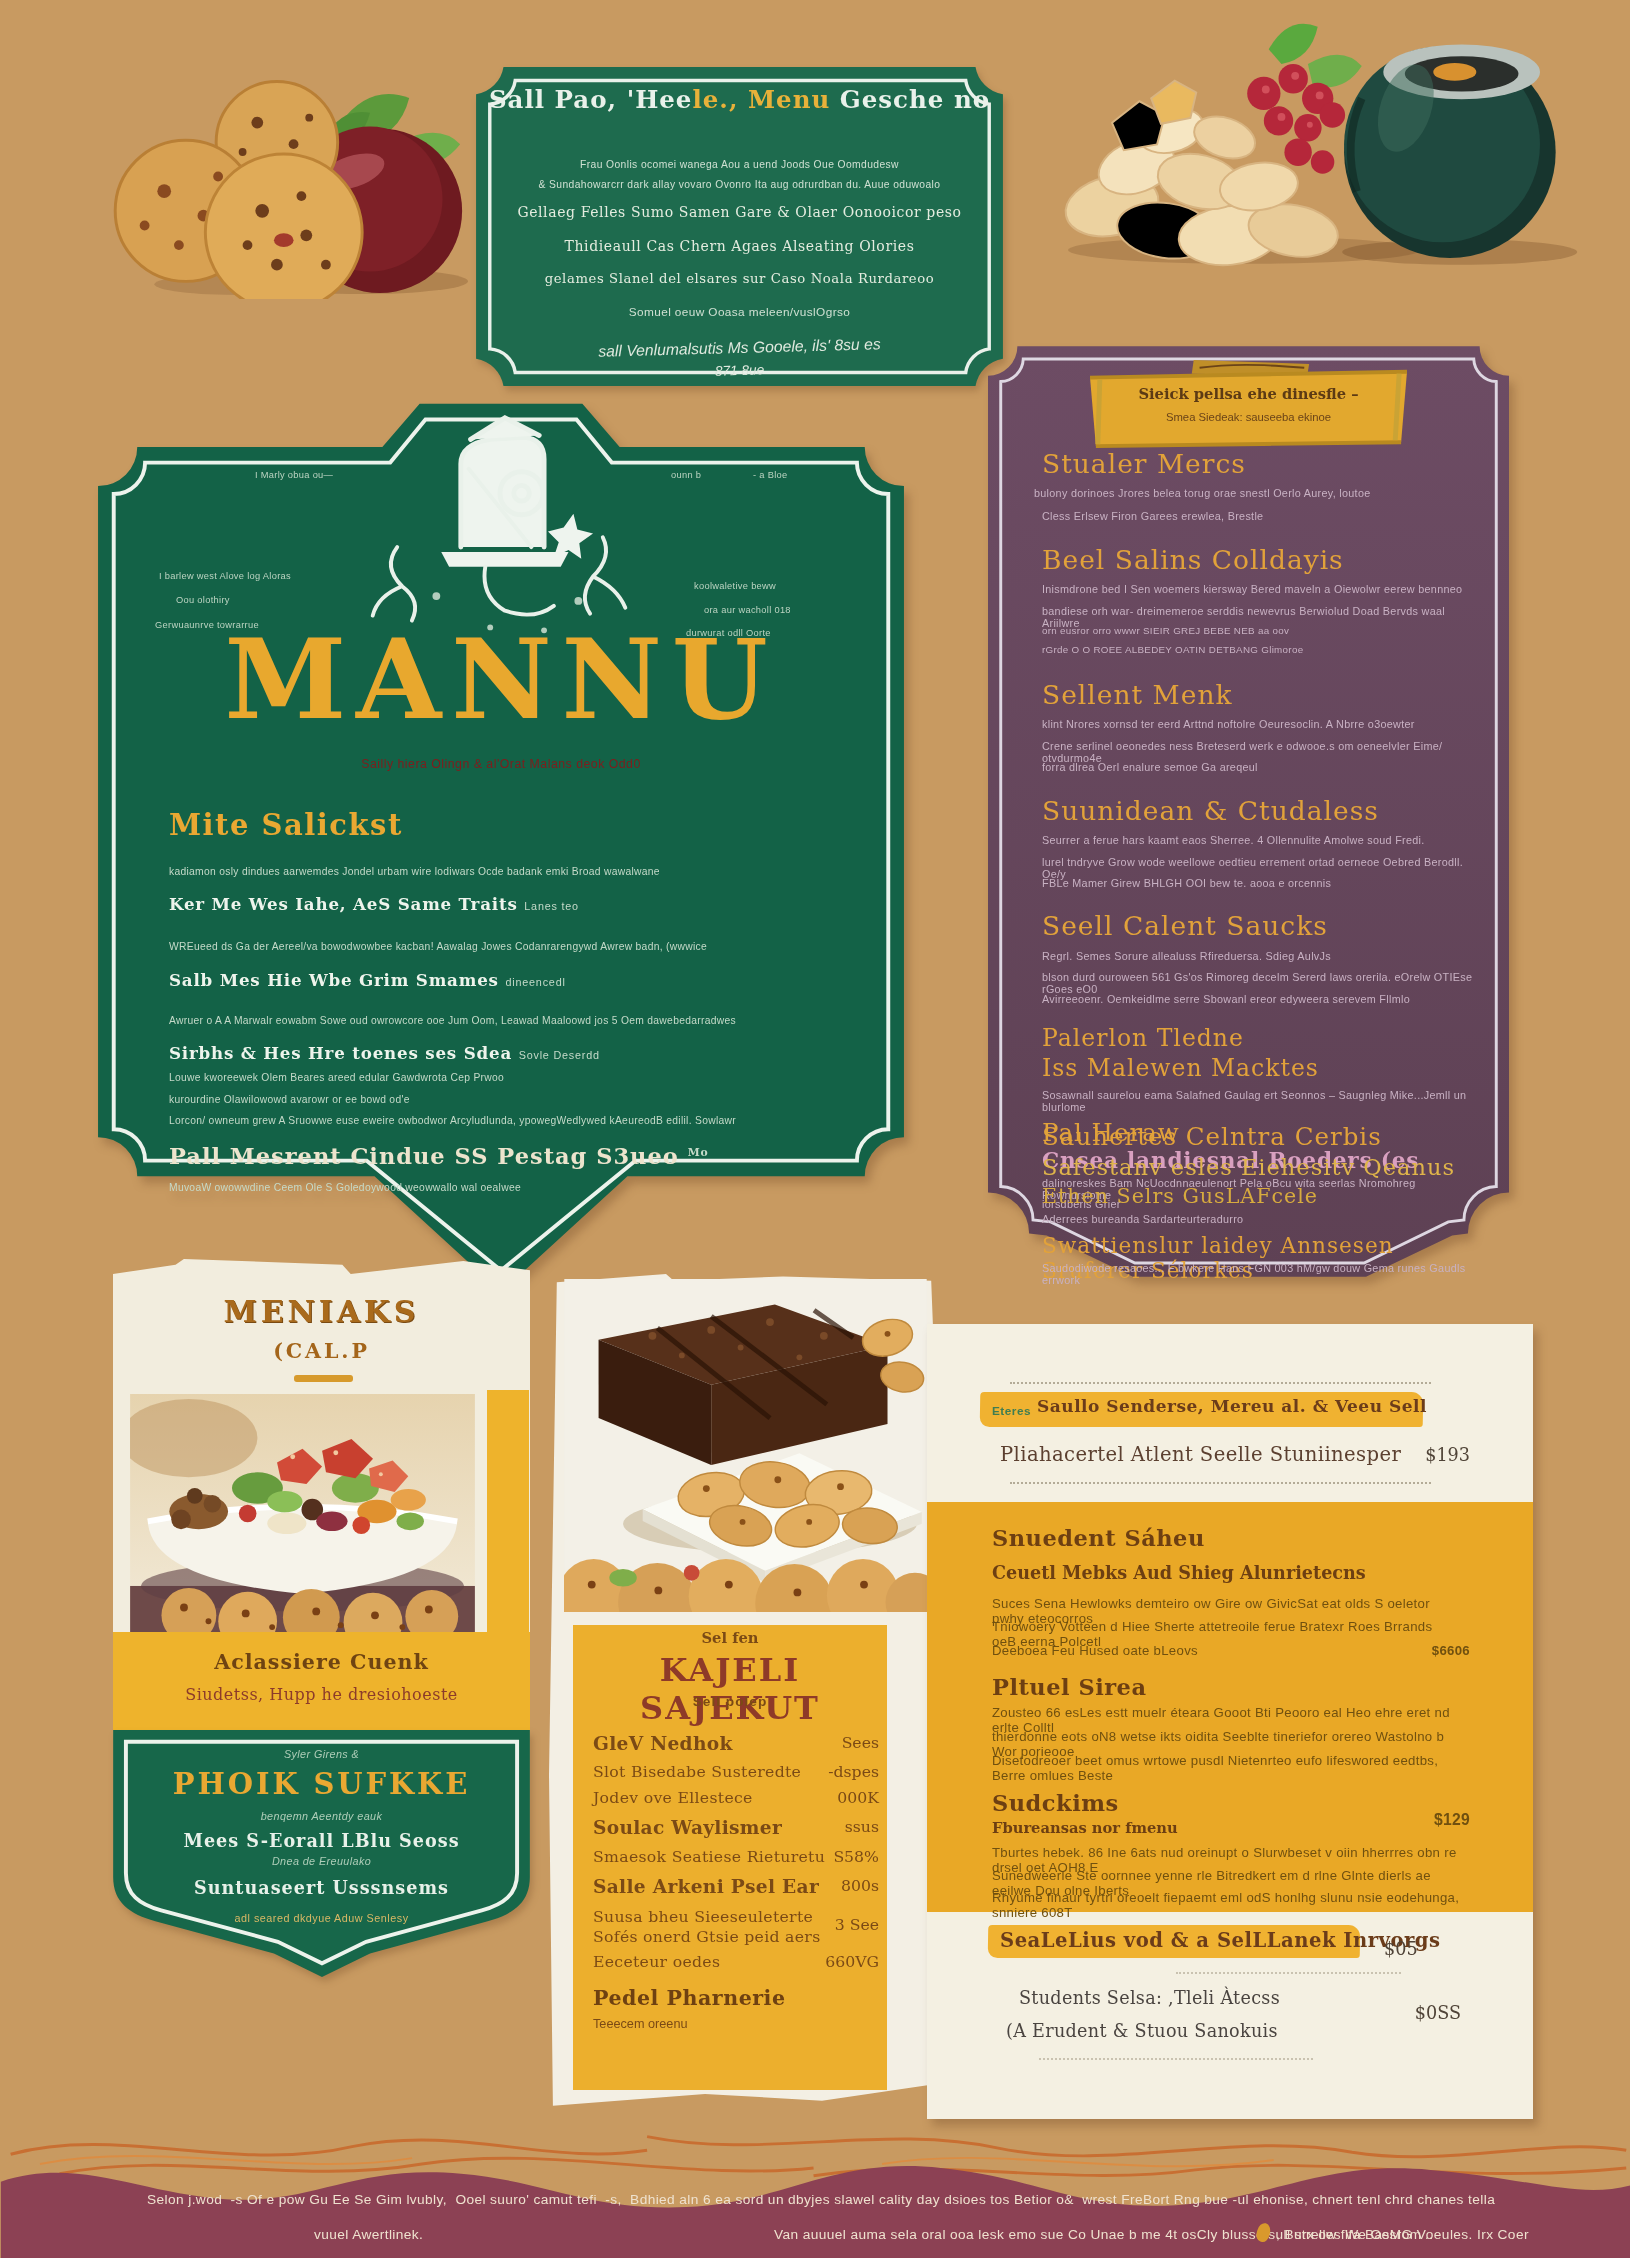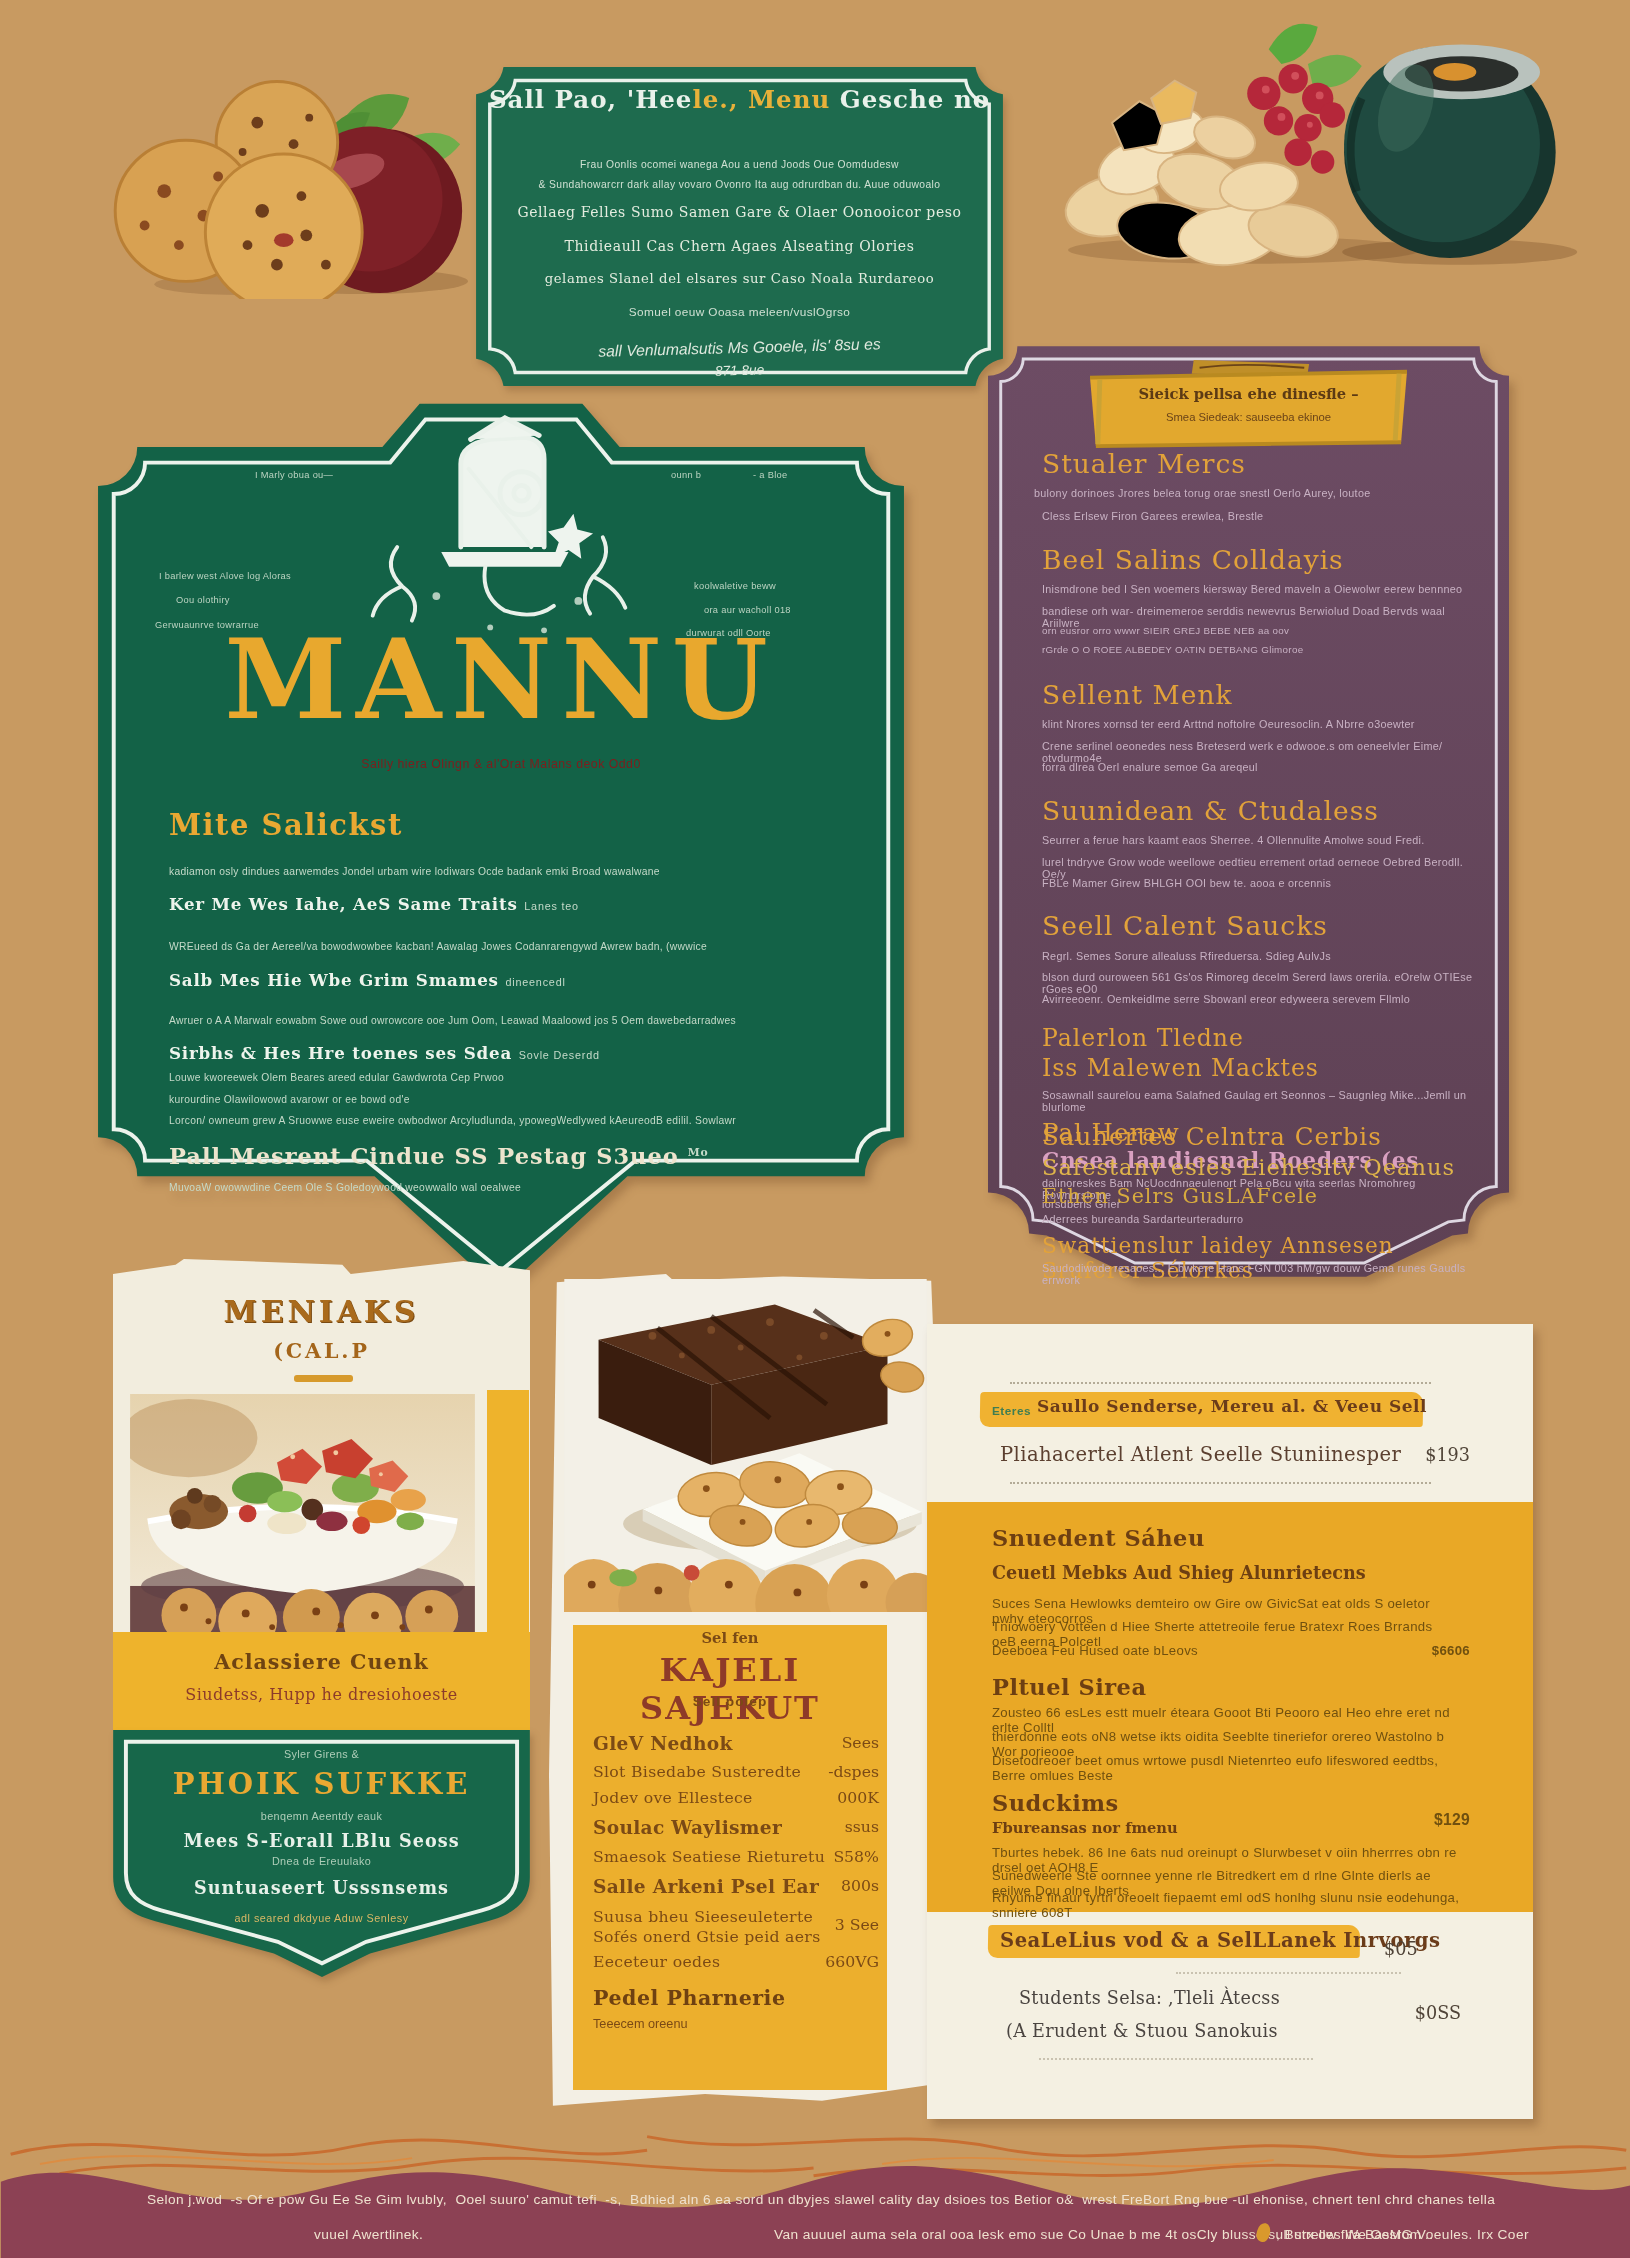--- a/index.html
+++ b/index.html
@@ -39,21 +39,21 @@
   
   .lcard-white{left:113px;top:1259px;width:417px;height:377px;background:#f2edde;
      clip-path:polygon(0 4%,15% 1.5%,17% 0,55% 1.5%,57% 4%,84% .5%,100% 3%,100% 100%,0 100%);
      filter:drop-shadow(4.9px 5.9px 3.9px rgba(90,50,20,.25));}
   .lc-title{width:100%;font-family:"DejaVu Serif",serif;font-weight:bold;font-size:30px;color:#a96a1c;letter-spacing:3.9px;text-shadow:1px 1px 0 #7a4a12;}
   .lc-sub{width:100%;font-family:"DejaVu Serif",serif;font-weight:bold;font-size:20.6px;color:#a4651a;letter-spacing:2.9px;}
   .lc-band{left:113px;top:1632px;width:417px;height:98px;background:#eeb32c;}
   .lc-band1{width:100%;top:17.6px;font-family:"DejaVu Serif",serif;font-weight:bold;font-size:20.6px;color:#6f4412;letter-spacing:1px;}
   .lc-band2{width:100%;top:53px;font-family:"DejaVu Serif",serif;font-size:16px;color:#8c3b2a;letter-spacing:0.5px;}
   .lc-shield{left:113px;top:1730px;width:417px;height:250px;filter:drop-shadow(3.9px 5.9px 3.9px rgba(90,50,20,.25));}
-  .lc-tiny{width:100%;font-size:10.8px;color:#aecdb8;letter-spacing:0.4px;}
+  .lc-tiny{width:100%;font-size:10.8px;color:#aecdb8;letter-spacing:0.4px;font-style:italic;}
   .lc-gtitle{width:100%;font-family:"DejaVu Serif",serif;font-weight:bold;font-size:29px;color:#e9a832;letter-spacing:2.9px;}
   .lc-gbold{width:100%;font-family:"DejaVu Serif",serif;font-weight:bold;font-size:17.6px;color:#e8f1e9;letter-spacing:1px;}
   .lc-tiny2{width:100%;font-size:10.8px;color:#d9b865;letter-spacing:0.5px;}
 
   
   .mcard-back{left:549px;top:1274px;width:390px;height:835px;background:#f3efe4;
      clip-path:polygon(2% 1%,30% 0%,32% .8%,60% .3%,98% .8%,100% 25%,99.2% 97%,70% 99%,40% 98.2%,1% 99.6%,0 60%);
      filter:drop-shadow(4.9px 5.9px 3.9px rgba(90,50,20,.25));}
   .mcard-yellow{left:573px;top:1625px;width:314px;height:465px;background:#ecaf2d;}
   .mc-tiny{width:100%;font-family:"DejaVu Serif",serif;font-weight:bold;font-size:14.7px;color:#7b4a15;}

